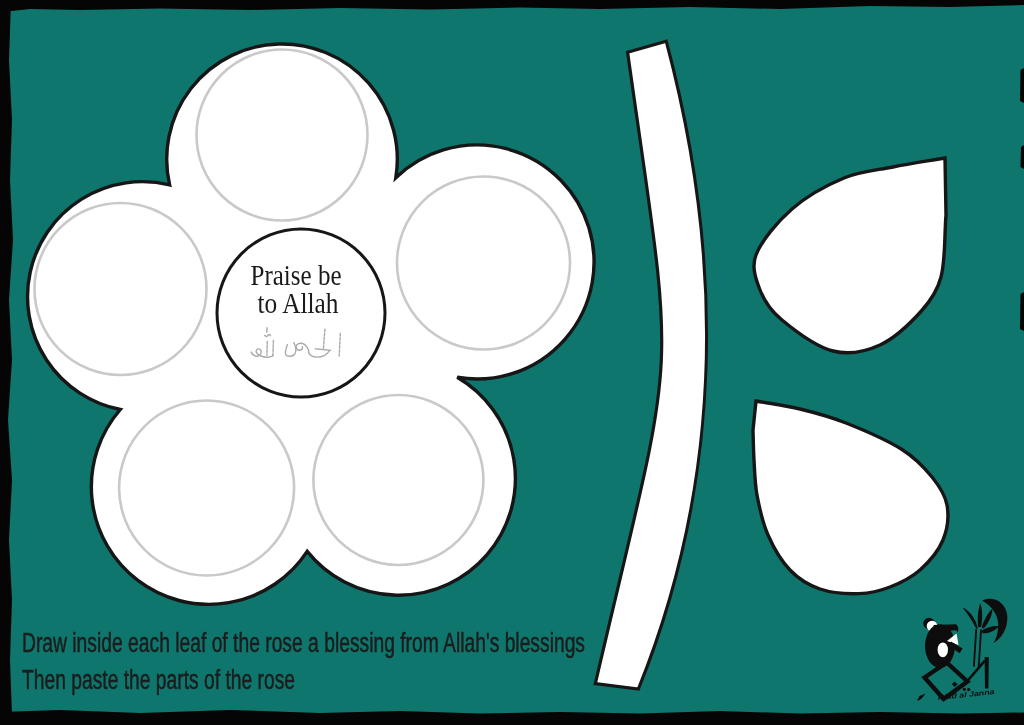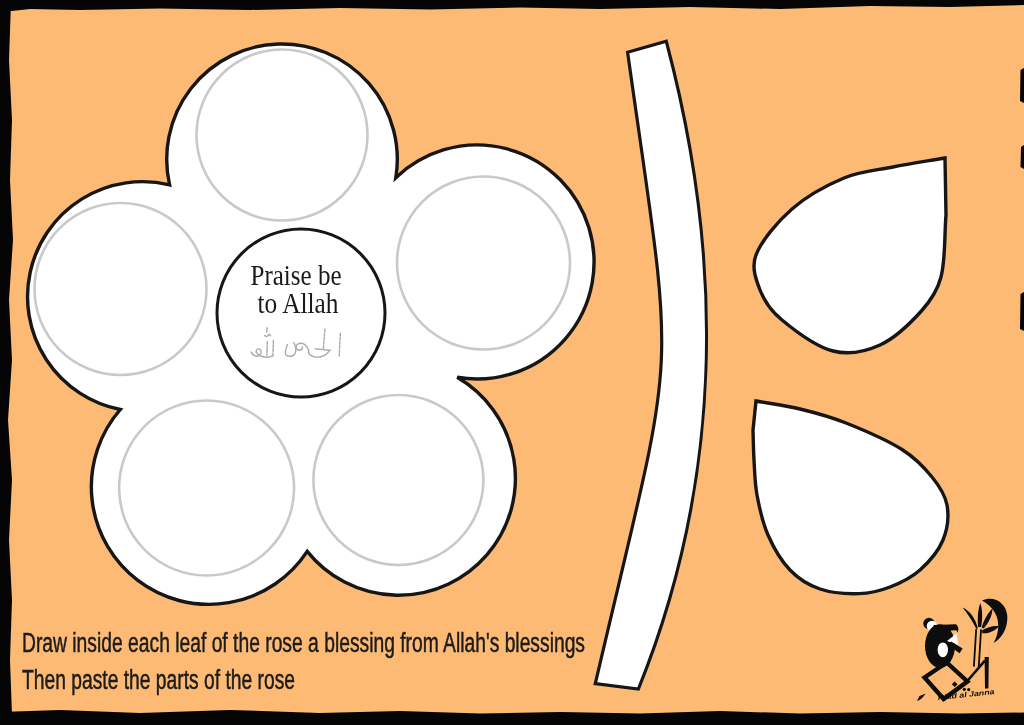--- a/index.html
+++ b/index.html
@@ -1,16 +1,16 @@
 <!DOCTYPE html>
 <html><head>
 <meta charset="utf-8">
 <style>
   html,body{margin:0;padding:0;background:#ffffff;}
-  .page{position:relative;width:1024px;height:725px;background:#fdba74;overflow:hidden;
+  .page{position:relative;width:1024px;height:725px;background:#0f766e;overflow:hidden;
         font-family:"Liberation Sans", sans-serif;}
   svg{position:absolute;left:0;top:0;}
 </style>
 </head>
 <body>
 <div class="page">
 <svg width="1024" height="725" viewBox="0 0 1024 725">
 
   <path d="M169.6 184.9 A115.3 115.3 0 1 1 395.8 177.8 A117.0 117.0 0 1 1 457.2 377.3 A116.9 116.9 0 1 1 307.2 551.4 A117.6 117.6 0 1 1 120.3 409.5 A115.0 115.0 0 1 1 169.6 184.9 Z" fill="#ffffff" stroke="#161616" stroke-width="3.4"></path>
 

